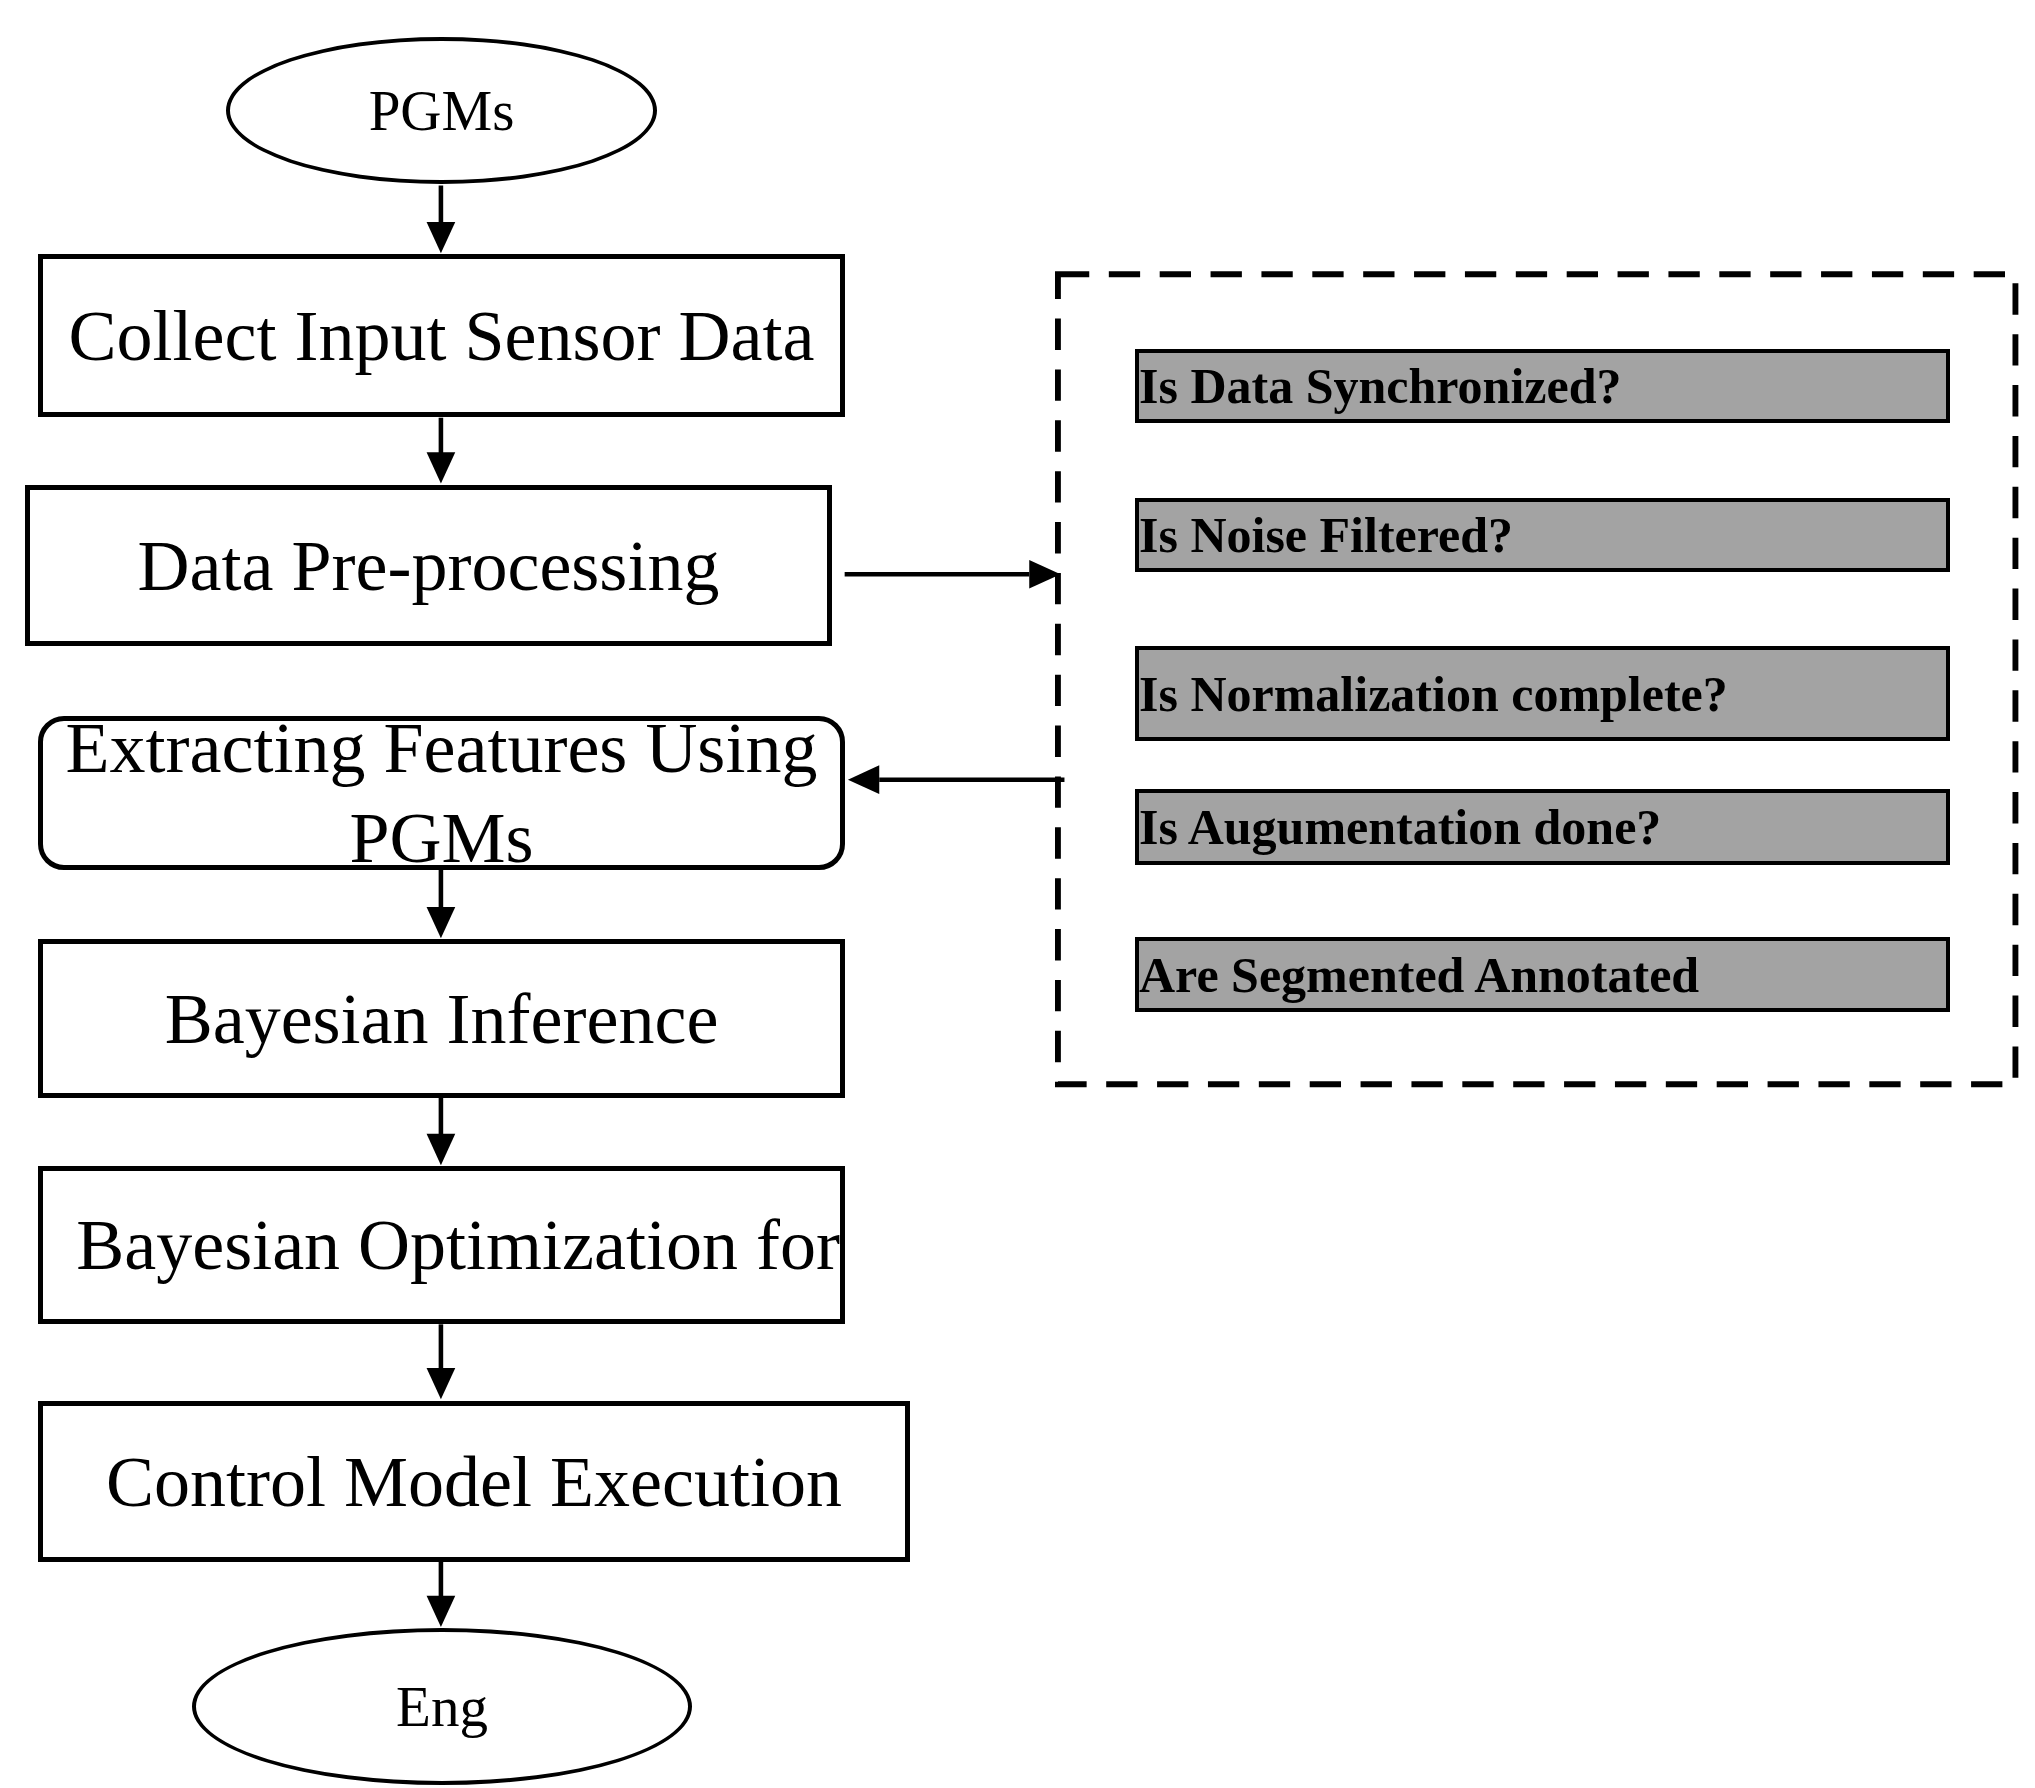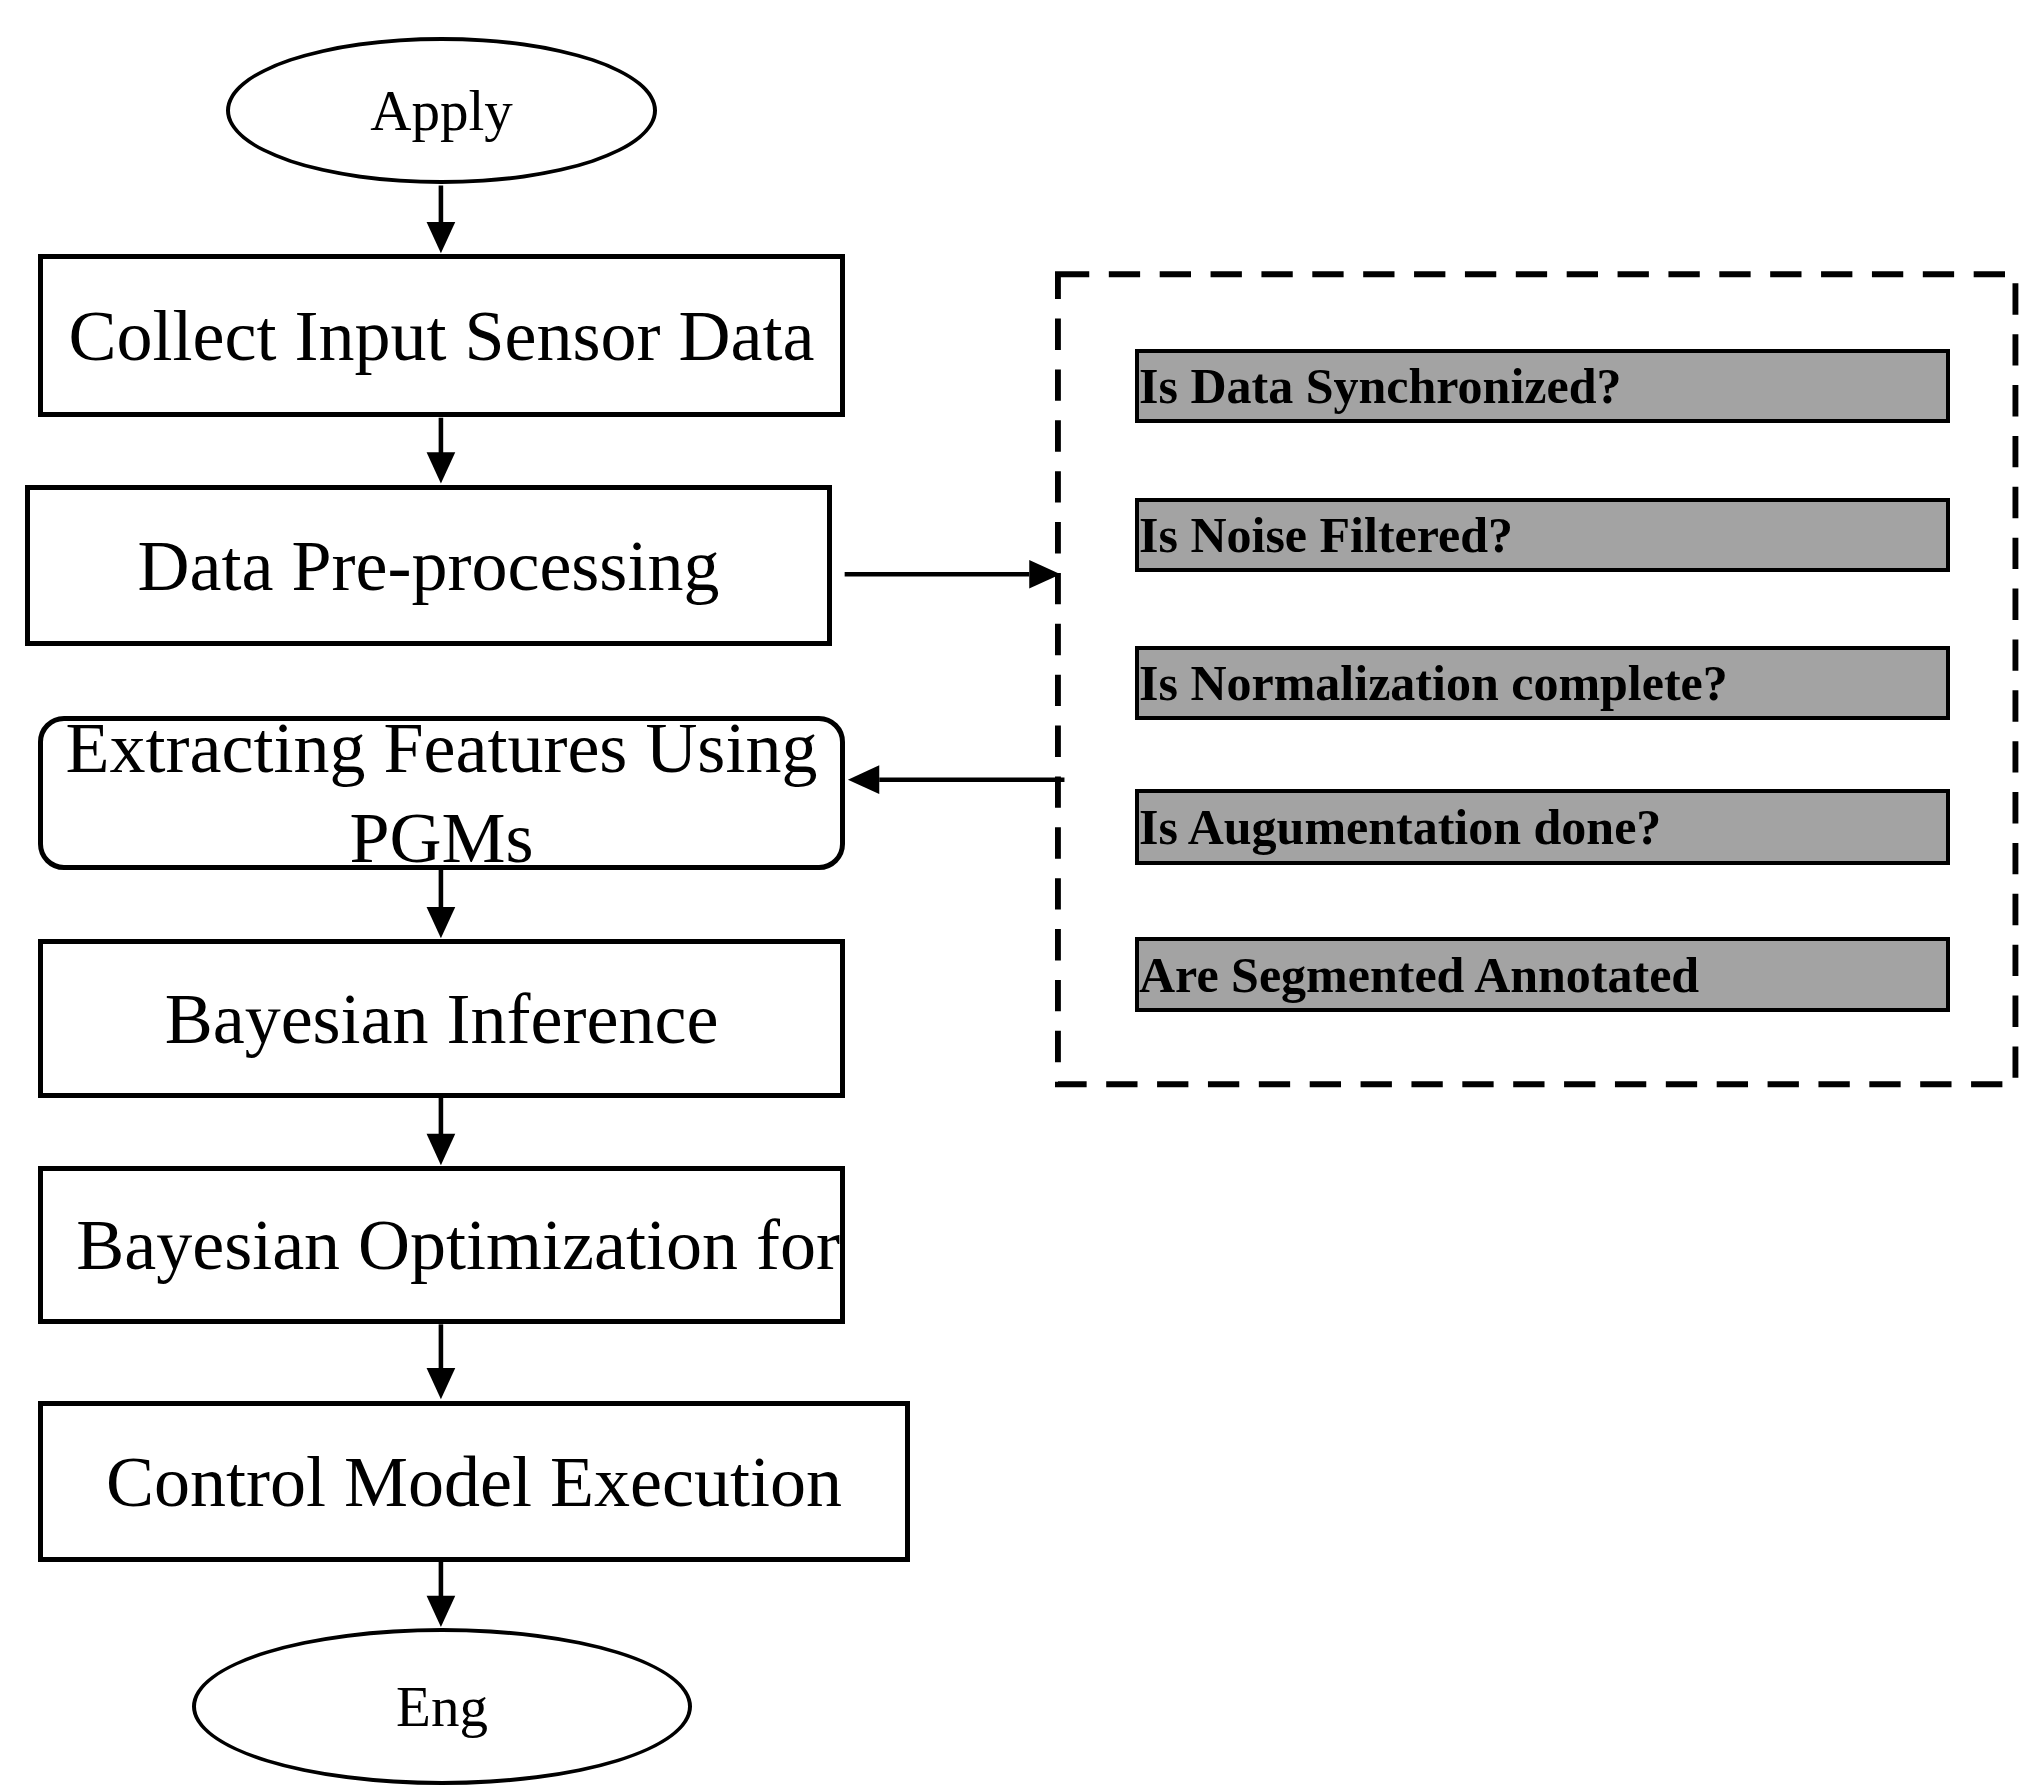--- a/index.html
+++ b/index.html
@@ -93,21 +93,21 @@
       <polygon points="1578,858 1578,902 1626,880" fill="#000000"></polygon>
     </g>
 
     <g>
       <line x1="1632" y1="1195" x2="1348" y2="1195" stroke="#000000" stroke-width="7"></line>
       <polygon points="1348,1173 1348,1217 1300,1195" fill="#000000"></polygon>
     </g>
   </svg>
 
   <div class="node ellipse" style="left:226px; top:37px; width:431px; height:147px;">
-    <span>Apply</span>
+    <span>PGMs</span>
   </div>
 
   <div class="node" style="left:38px; top:254px; width:807px; height:163px;">
     <span>Collect Input Sensor Data</span>
   </div>
 
   <div class="node" style="left:25px; top:485px; width:807px; height:161px;">
     <span>Data Pre-processing</span>
   </div>
 
@@ -132,21 +132,21 @@
   </div>
 
   <div class="check" style="left:1135px; top:349px; width:815px; height:74px;">
     <span>Is Data Synchronized?</span>
   </div>
 
   <div class="check" style="left:1135px; top:498px; width:815px; height:74px;">
     <span>Is Noise Filtered?</span>
   </div>
 
-  <div class="check" style="left:1135px; top:646px; width:815px; height:74px;">
+  <div class="check" style="left:1135px; top:646px; width:815px; height:95px;">
     <span>Is Normalization complete?</span>
   </div>
 
   <div class="check" style="left:1135px; top:789px; width:815px; height:76px;">
     <span>Is Augumentation done?</span>
   </div>
 
   <div class="check" style="left:1135px; top:937px; width:815px; height:75px;">
     <span>Are Segmented Annotated</span>
   </div>

